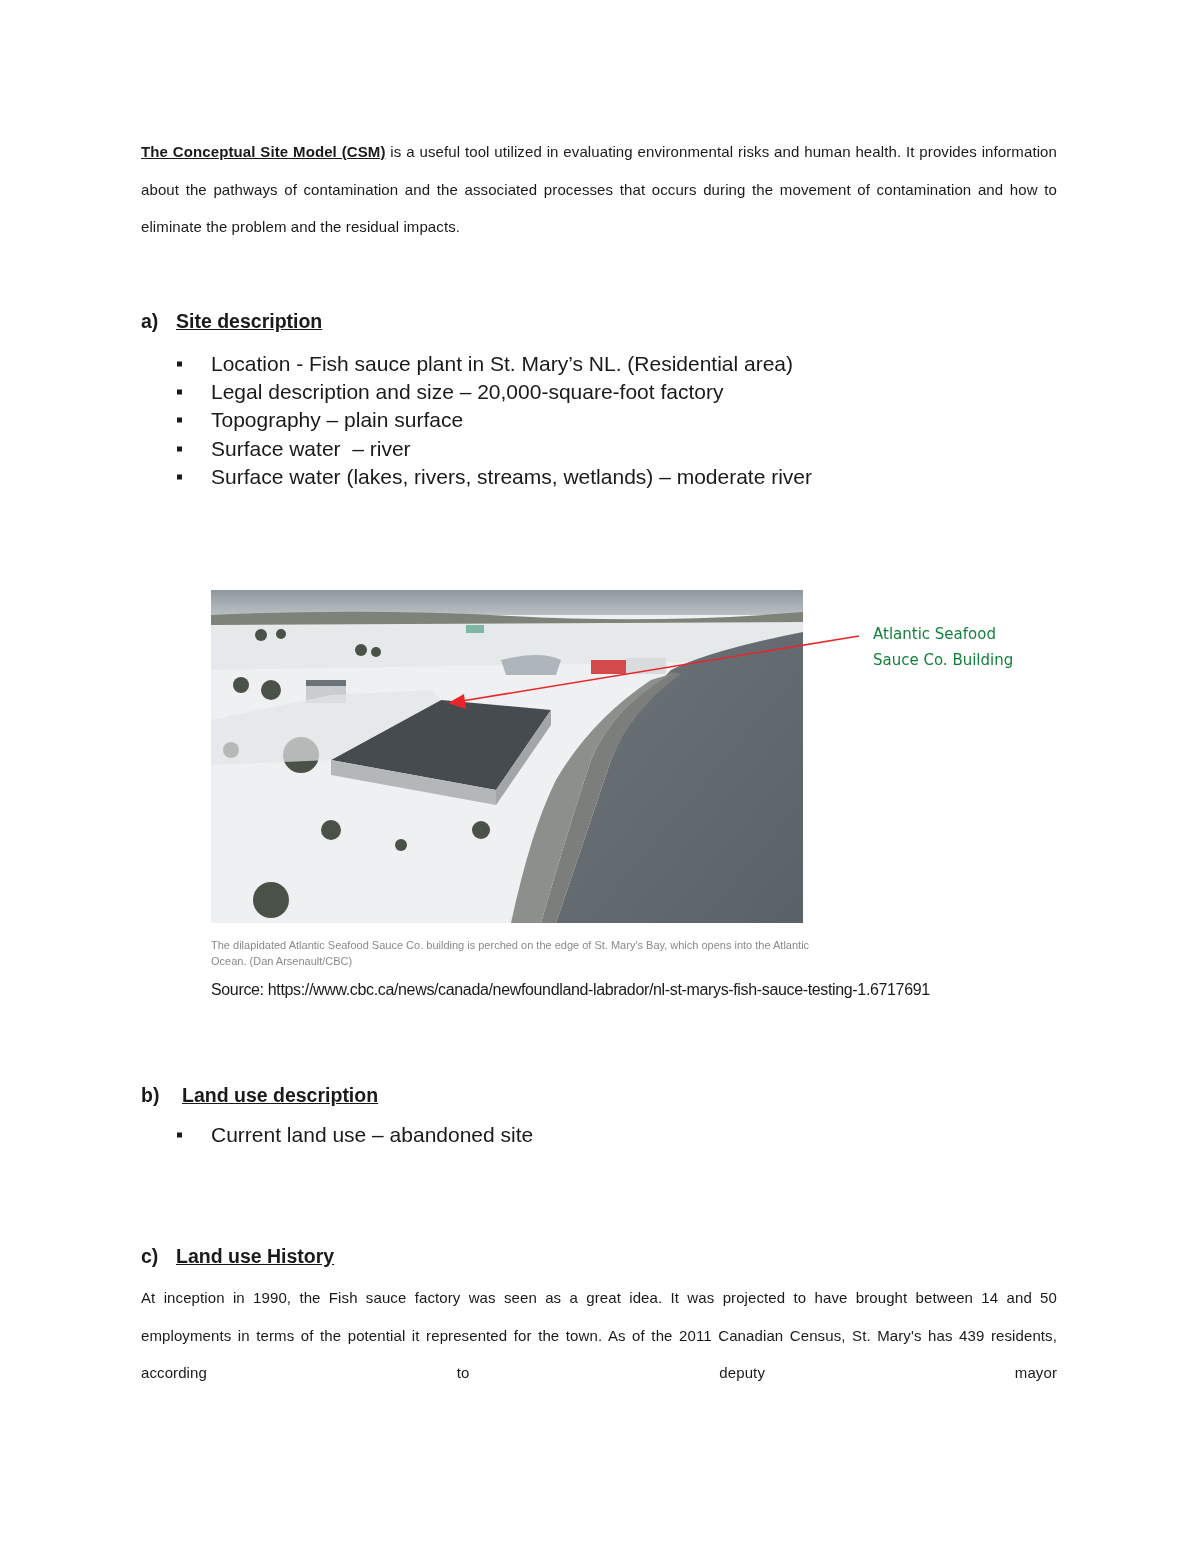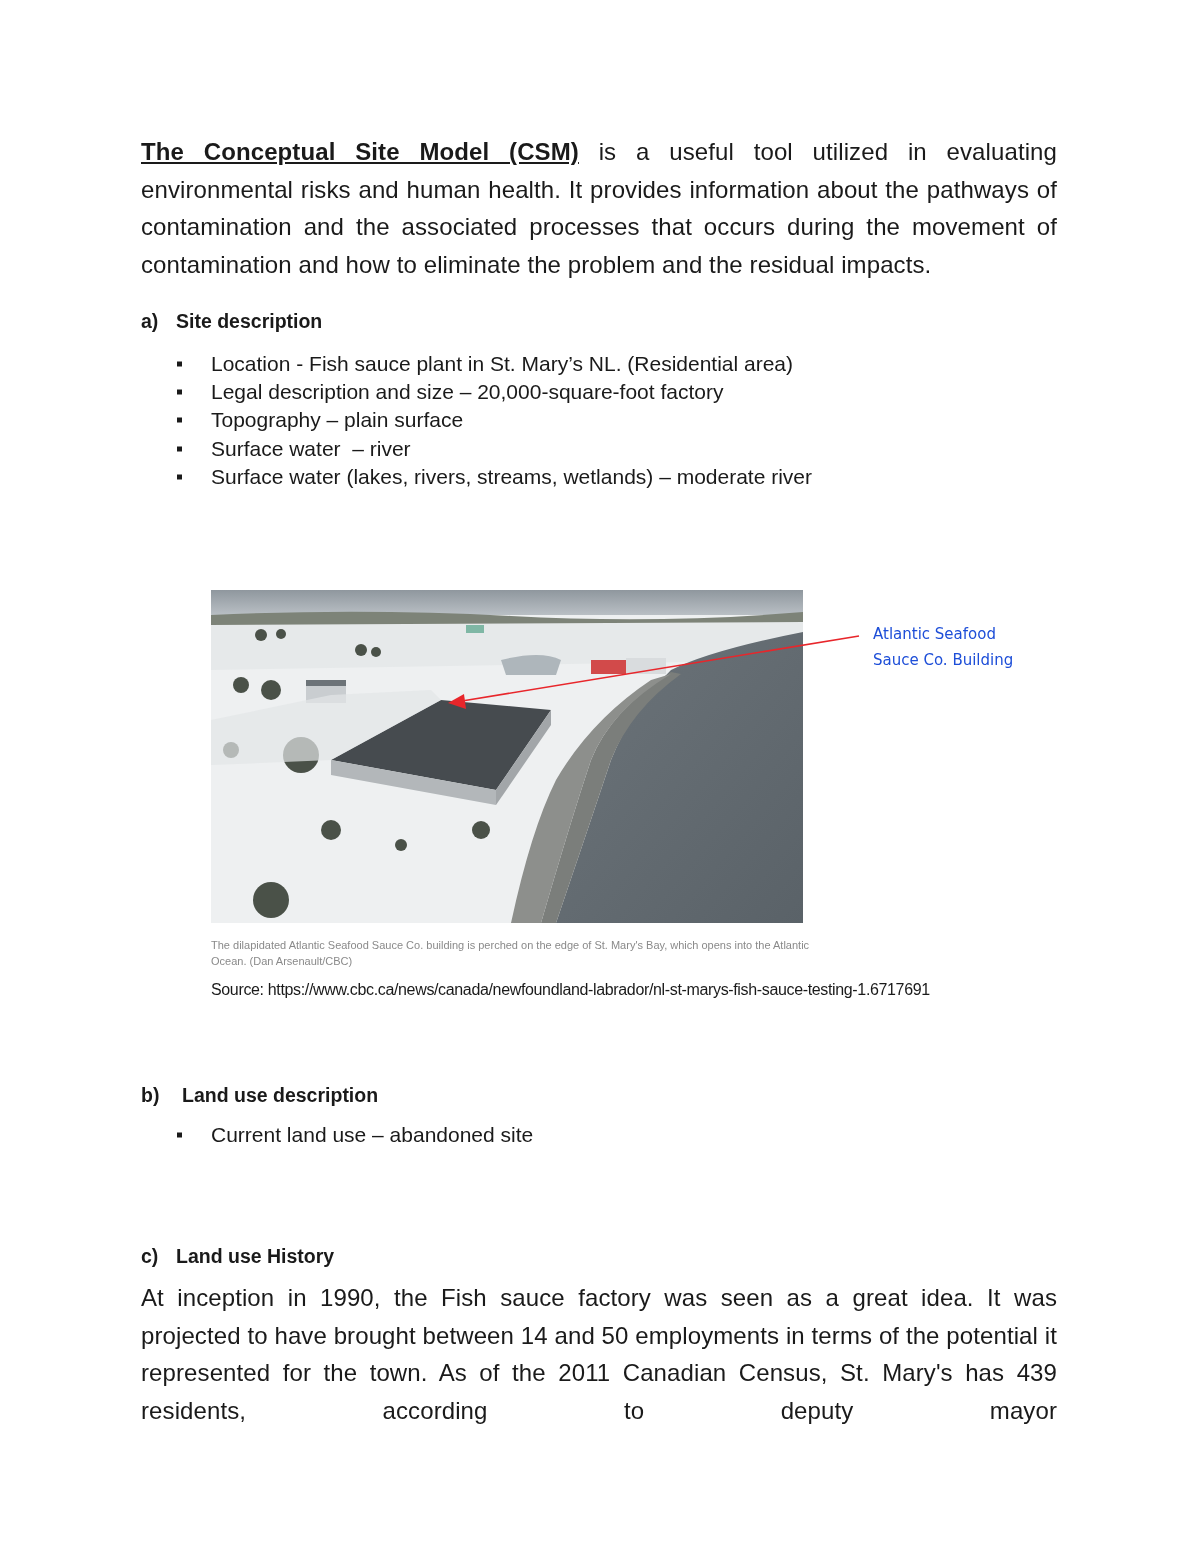--- a/index.html
+++ b/index.html
@@ -1,31 +1,31 @@
 <!DOCTYPE html>
 <html><head>
   <meta charset="utf-8">
   <style>
     html, body { margin: 0; padding: 0; background: #ffffff; }
     body { width: 1200px; height: 1553px; position: relative; overflow: hidden;
            font-family: "Liberation Sans", sans-serif; color: #1a1a1a; }
-    .para { position: absolute; left: 141px; width: 916px; font-size: 24px; line-height: 37.5px;
+    .para { position: absolute; left: 141px; width: 916px; font-size: 15px; line-height: 37.5px;
             text-align: justify; text-align-last: left; letter-spacing: 0.1px; }
     .lead { font-weight: bold; text-decoration: underline; }
-    .heading { position: absolute; left: 141px; font-size: 19.5px; font-weight: bold; }
+    .heading { position: absolute; left: 141px; font-size: 19.5px; font-weight: bold; text-decoration: underline; }
     .heading .lbl { display: inline-block; width: 35px; }
     .list { position: absolute; left: 176px; margin: 0; padding: 0; list-style: none; font-size: 21px; }
     .list li { position: relative; padding-left: 35px; }
     .list li .bullet { position: absolute; left: 1px; top: 50%; width: 5px; height: 5px; background: #1a1a1a; transform: translateY(-50%); }
     .list.a li { height: 28.2px; line-height: 28.2px; }
     .list.b li { height: 37px; line-height: 37px; }
     .photo { position: absolute; left: 211px; top: 590px; width: 592px; height: 333px; overflow: hidden; background: #d8dcdf; }
     .caption { position: absolute; left: 211px; top: 937px; width: 600px; font-size: 11px; line-height: 16px; color: #8a8a8a; }
     .source { position: absolute; left: 211px; top: 981px; font-size: 16px; color: #1a1a1a; white-space: nowrap; letter-spacing: -0.35px; }
-    .callout { position: absolute; left: 873px; top: 621px; font-size: 15px; line-height: 26px; color: #1d4ed8; font-family: "DejaVu Sans", sans-serif; }
+    .callout { position: absolute; left: 873px; top: 621px; font-size: 15px; line-height: 26px; color: #15803d; font-family: "DejaVu Sans", sans-serif; }
     .overlay { position: absolute; left: 0; top: 0; pointer-events: none; }
   </style>
 </head>
 <body>
 
 <p class="para" style="top:133px; margin:0;"><span class="lead">The Conceptual Site Model (CSM)</span><span> is a useful tool utilized in evaluating environmental risks and human health. It provides information about the pathways of contamination and the associated processes that occurs during the movement of contamination and how to eliminate the problem and the residual impacts.</span></p>
 
 <div class="heading" style="top:310px;">
   <span class="lbl">a)</span><span>Site description</span>
 </div>

